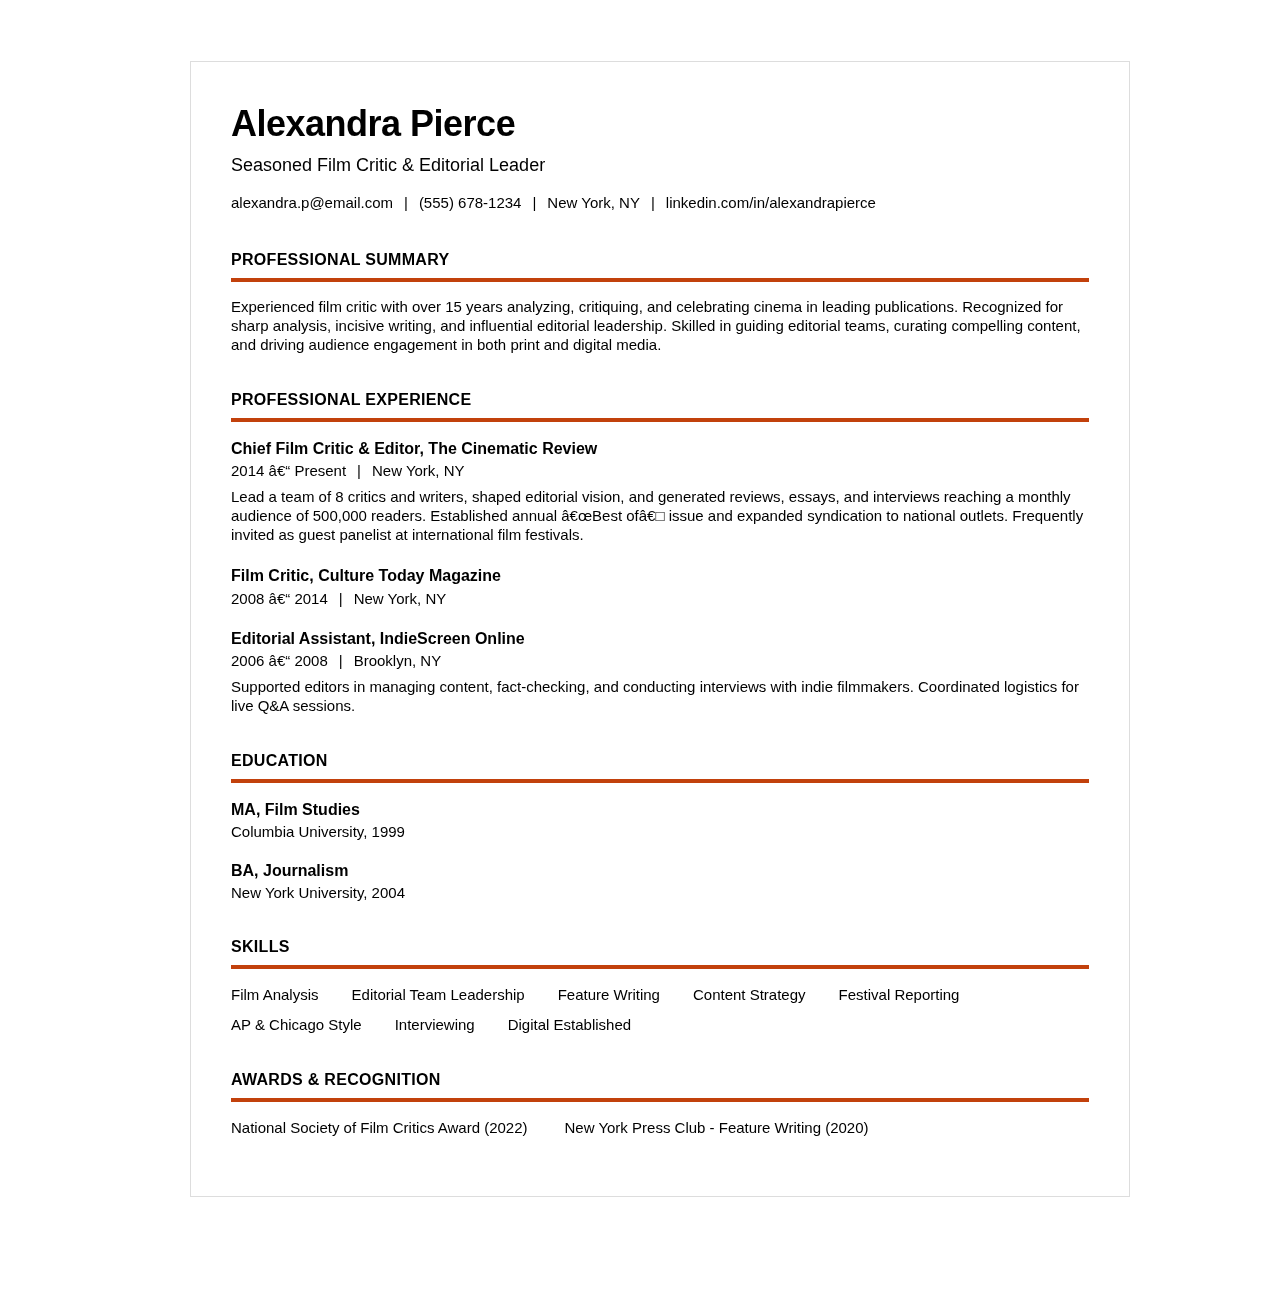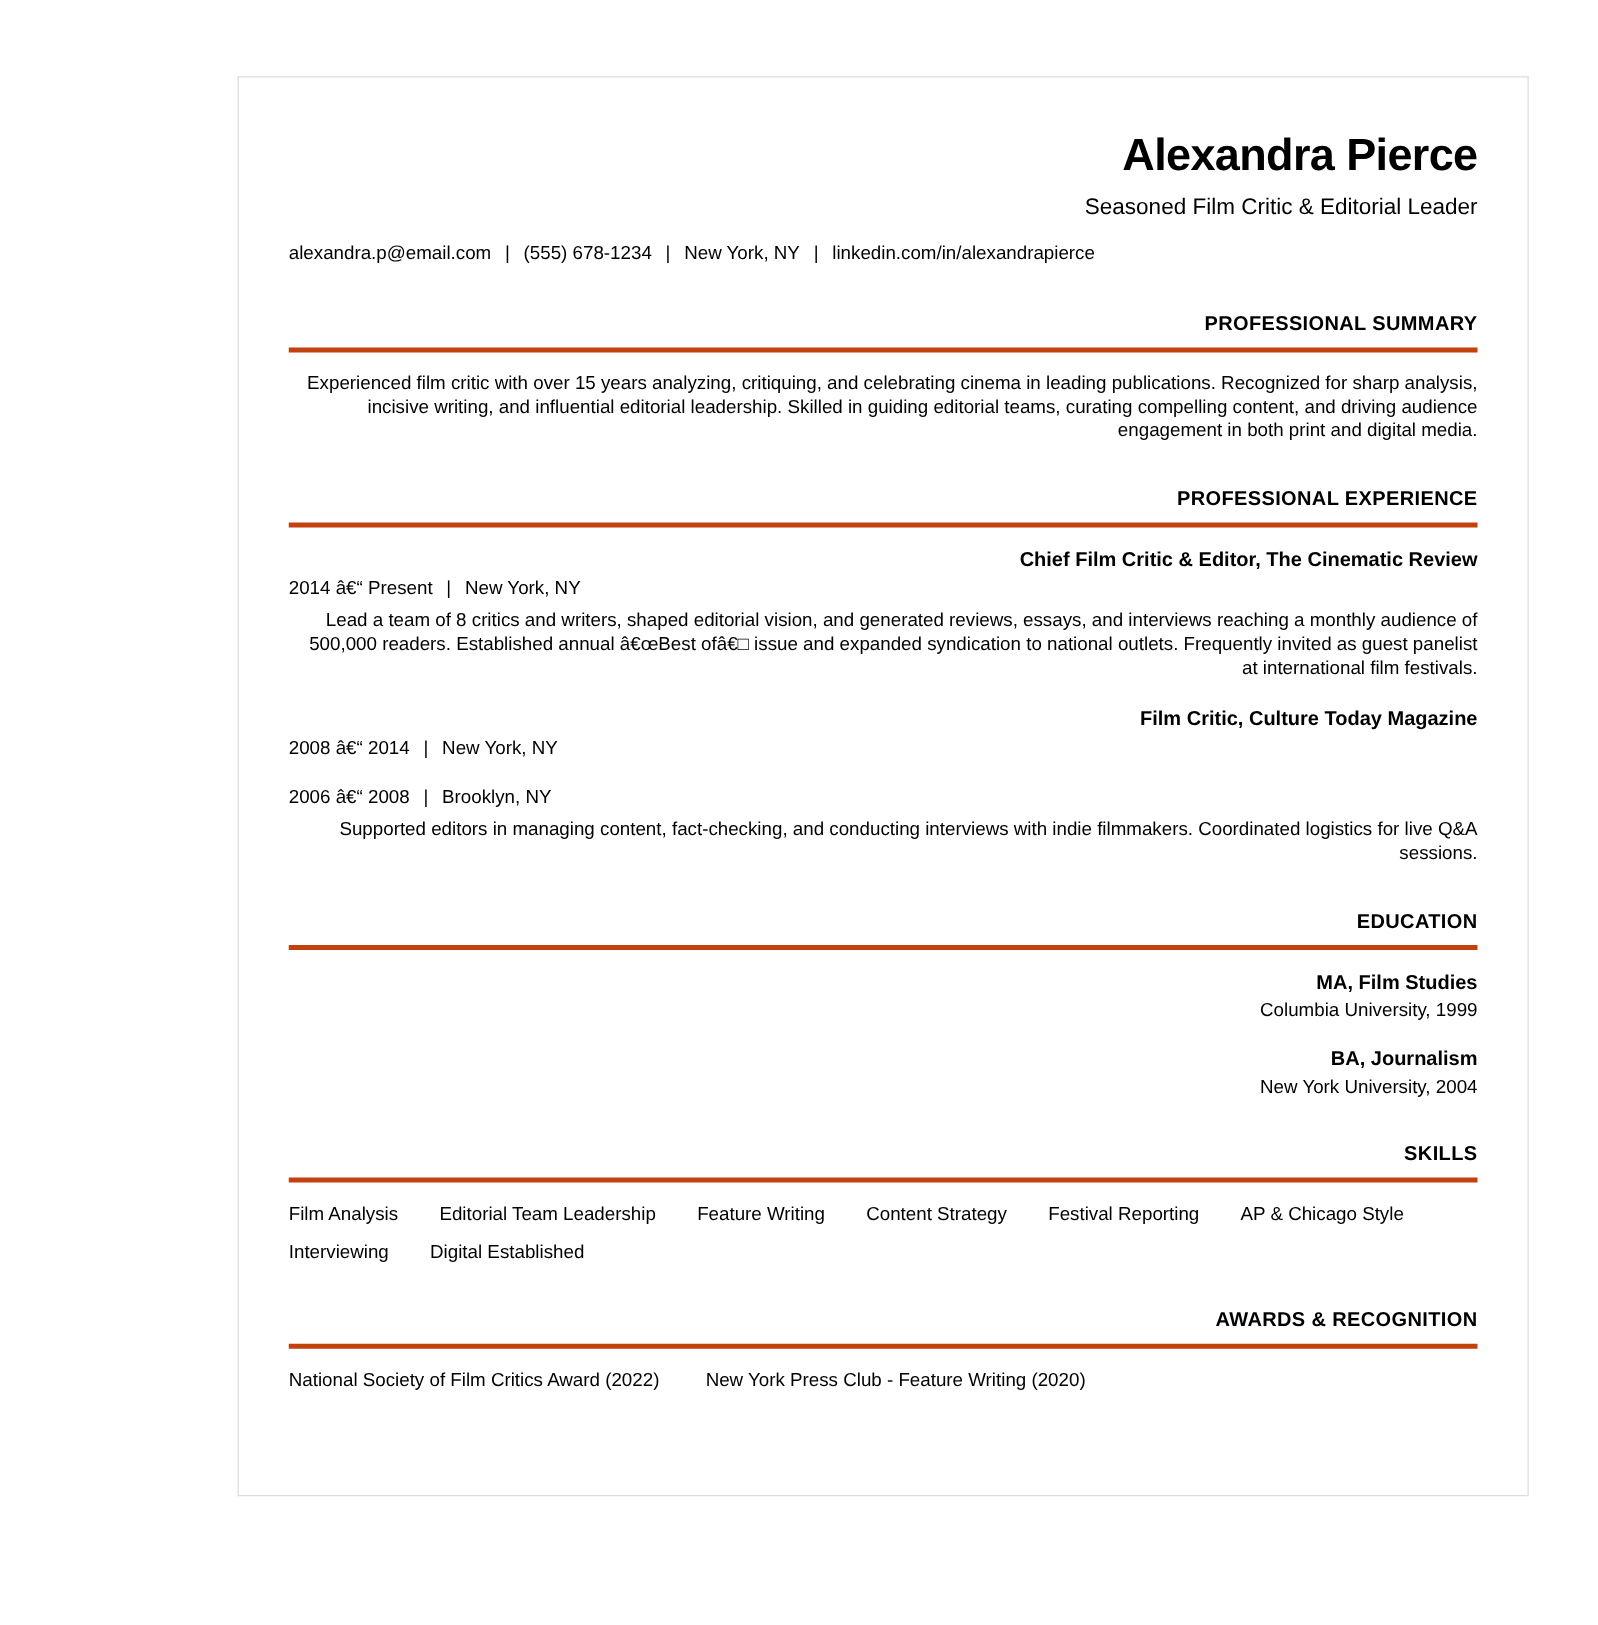--- a/index.html
+++ b/index.html
@@ -9,27 +9,26 @@
     height: 1300px;
     background: #ffffff;
     font-family: "Liberation Sans", sans-serif;
     color: #000000;
     position: relative;
   }
   .resume-card {
     position: absolute;
     left: 190px;
     top: 61px;
-    width: 1033px;
+    width: 940px;
     height: 1136px;
     background: #ffffff;
     border: 1px solid #dddddd;
     padding: 42px 40px 0 40px;
     overflow: hidden;
-    text-align: right;
   }
   .candidate-name {
     font-size: 36px;
     font-weight: 700;
     line-height: 1.1;
     margin: 0;
     letter-spacing: -0.5px;
   }
   .candidate-title {
     font-size: 18px;
@@ -155,20 +154,21 @@
     <div class="job">
       <div class="job-title">Film Critic, Culture Today Magazine</div>
       <div class="job-meta">
         <span>2008 â€“ 2014</span>
         <span class="meta-sep">|</span>
         <span>New York, NY</span>
       </div>
     </div>
 
     <div class="job">
+      <div class="job-title">Editorial Assistant, IndieScreen Online</div>
       <div class="job-meta">
         <span>2006 â€“ 2008</span>
         <span class="meta-sep">|</span>
         <span>Brooklyn, NY</span>
       </div>
       <div class="job-desc">Supported editors in managing content, fact-checking, and conducting interviews with indie filmmakers. Coordinated logistics for live Q&amp;A sessions.</div>
     </div>
   </div>
 
   <div>

